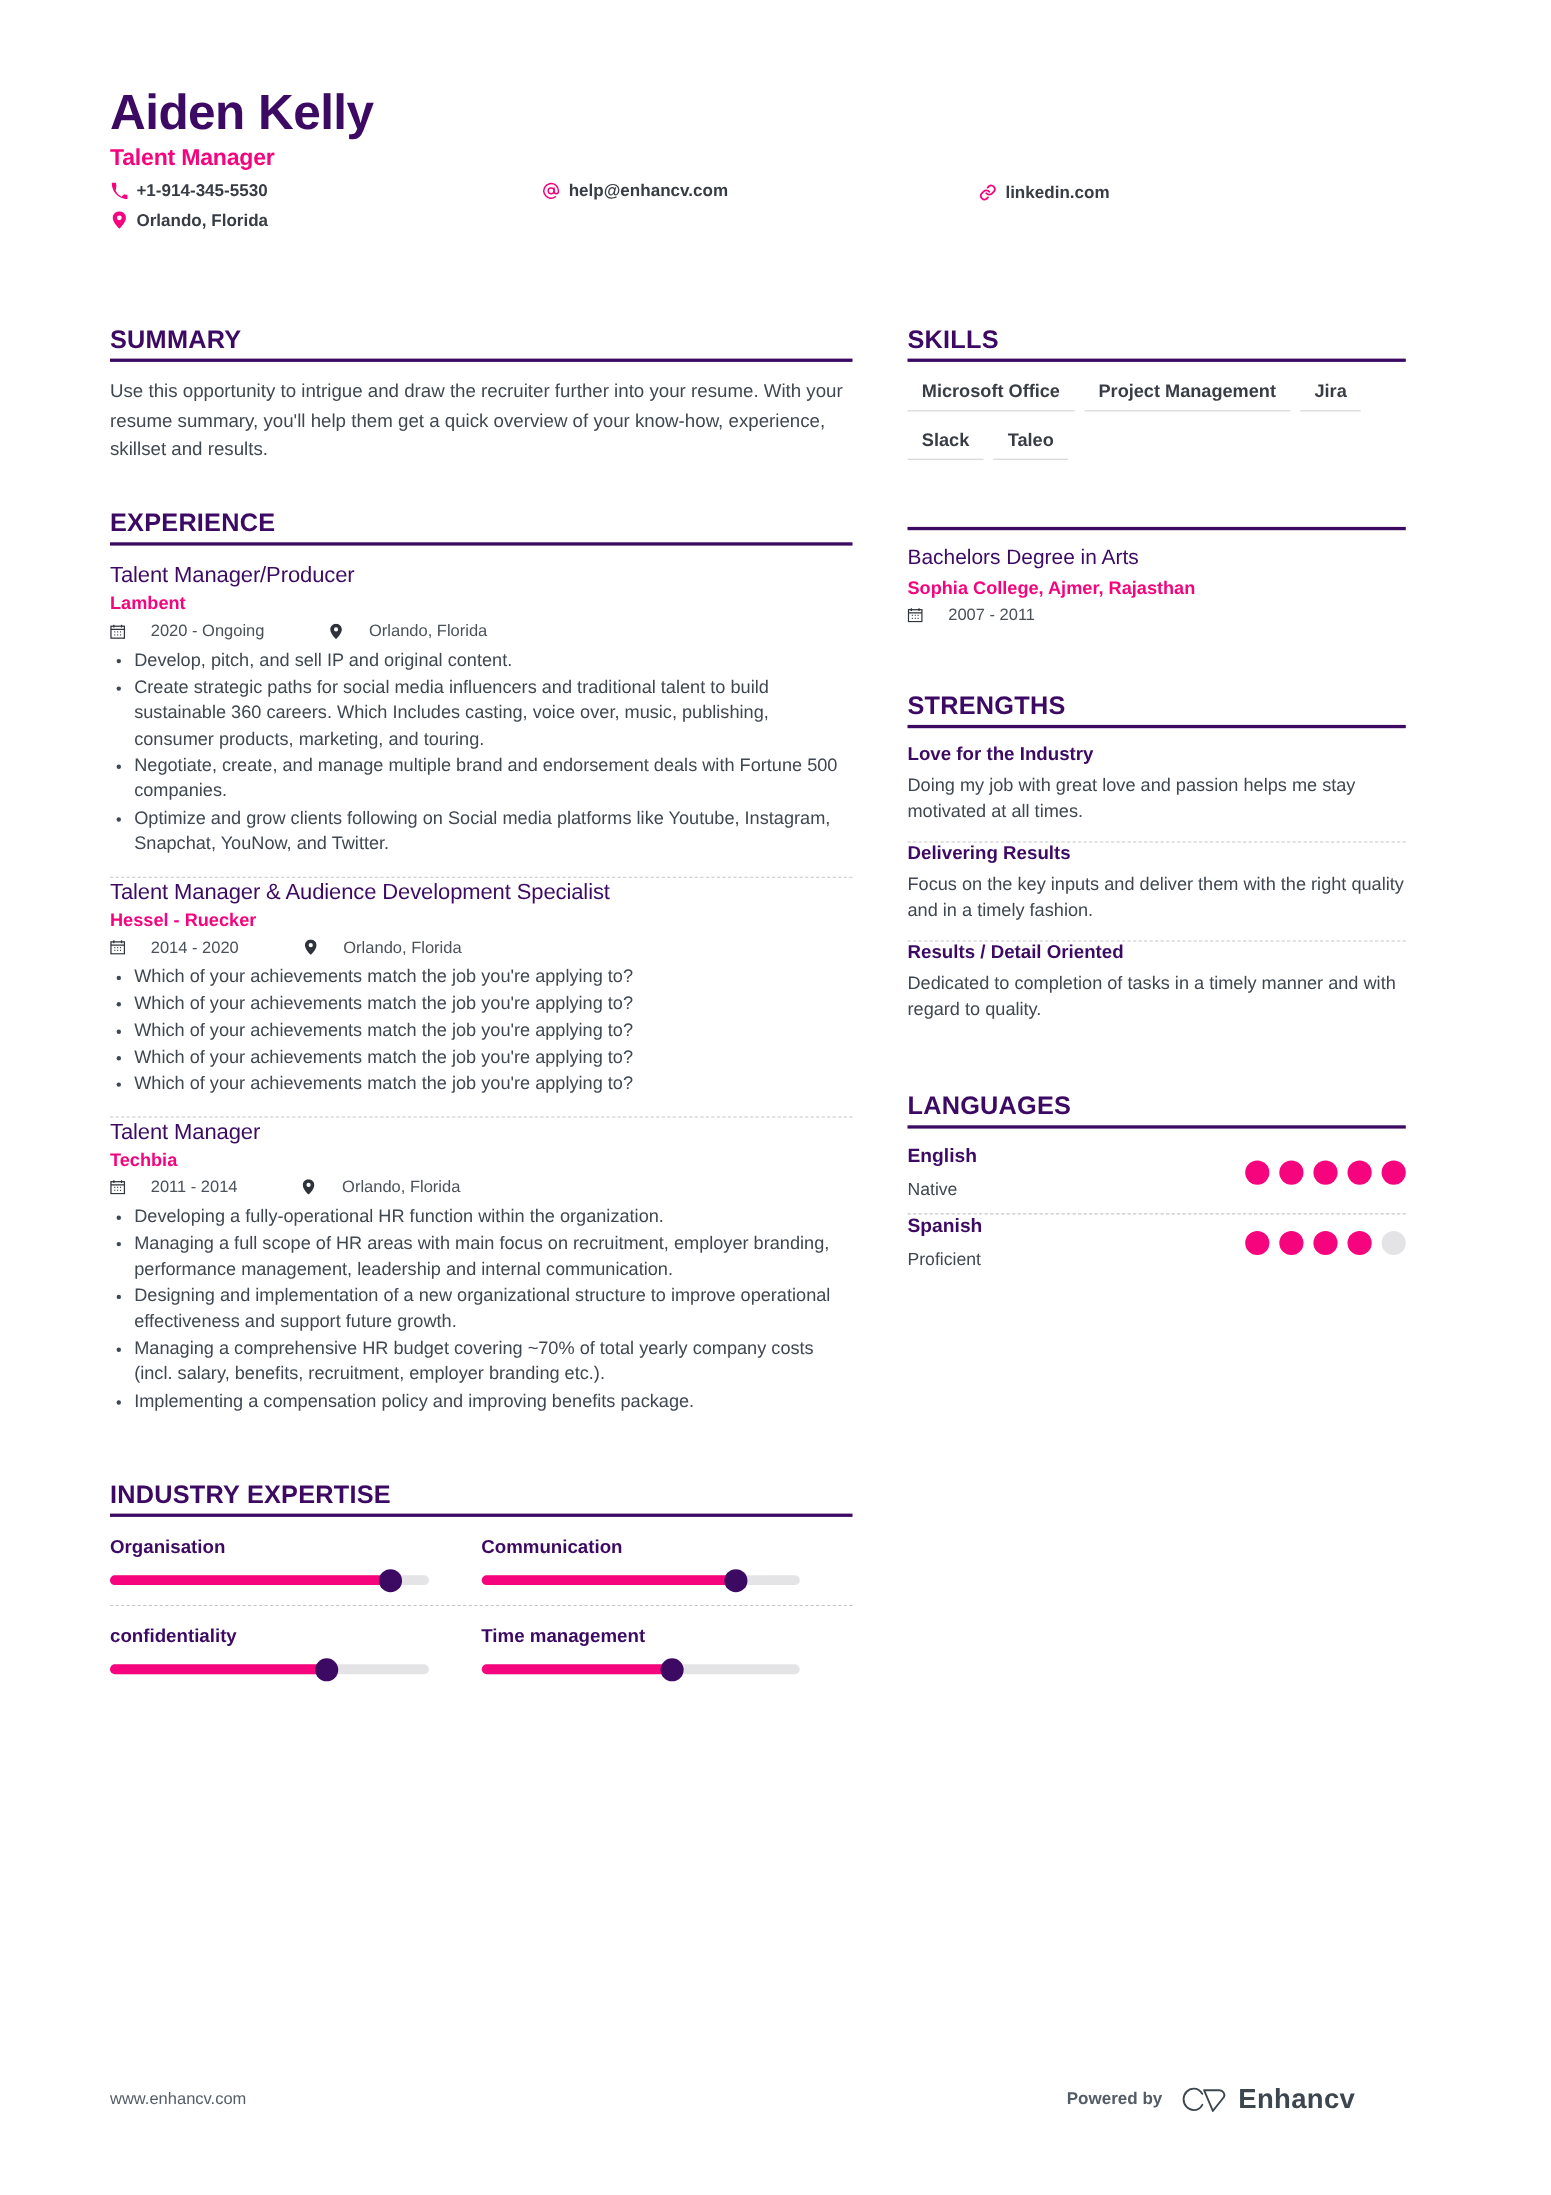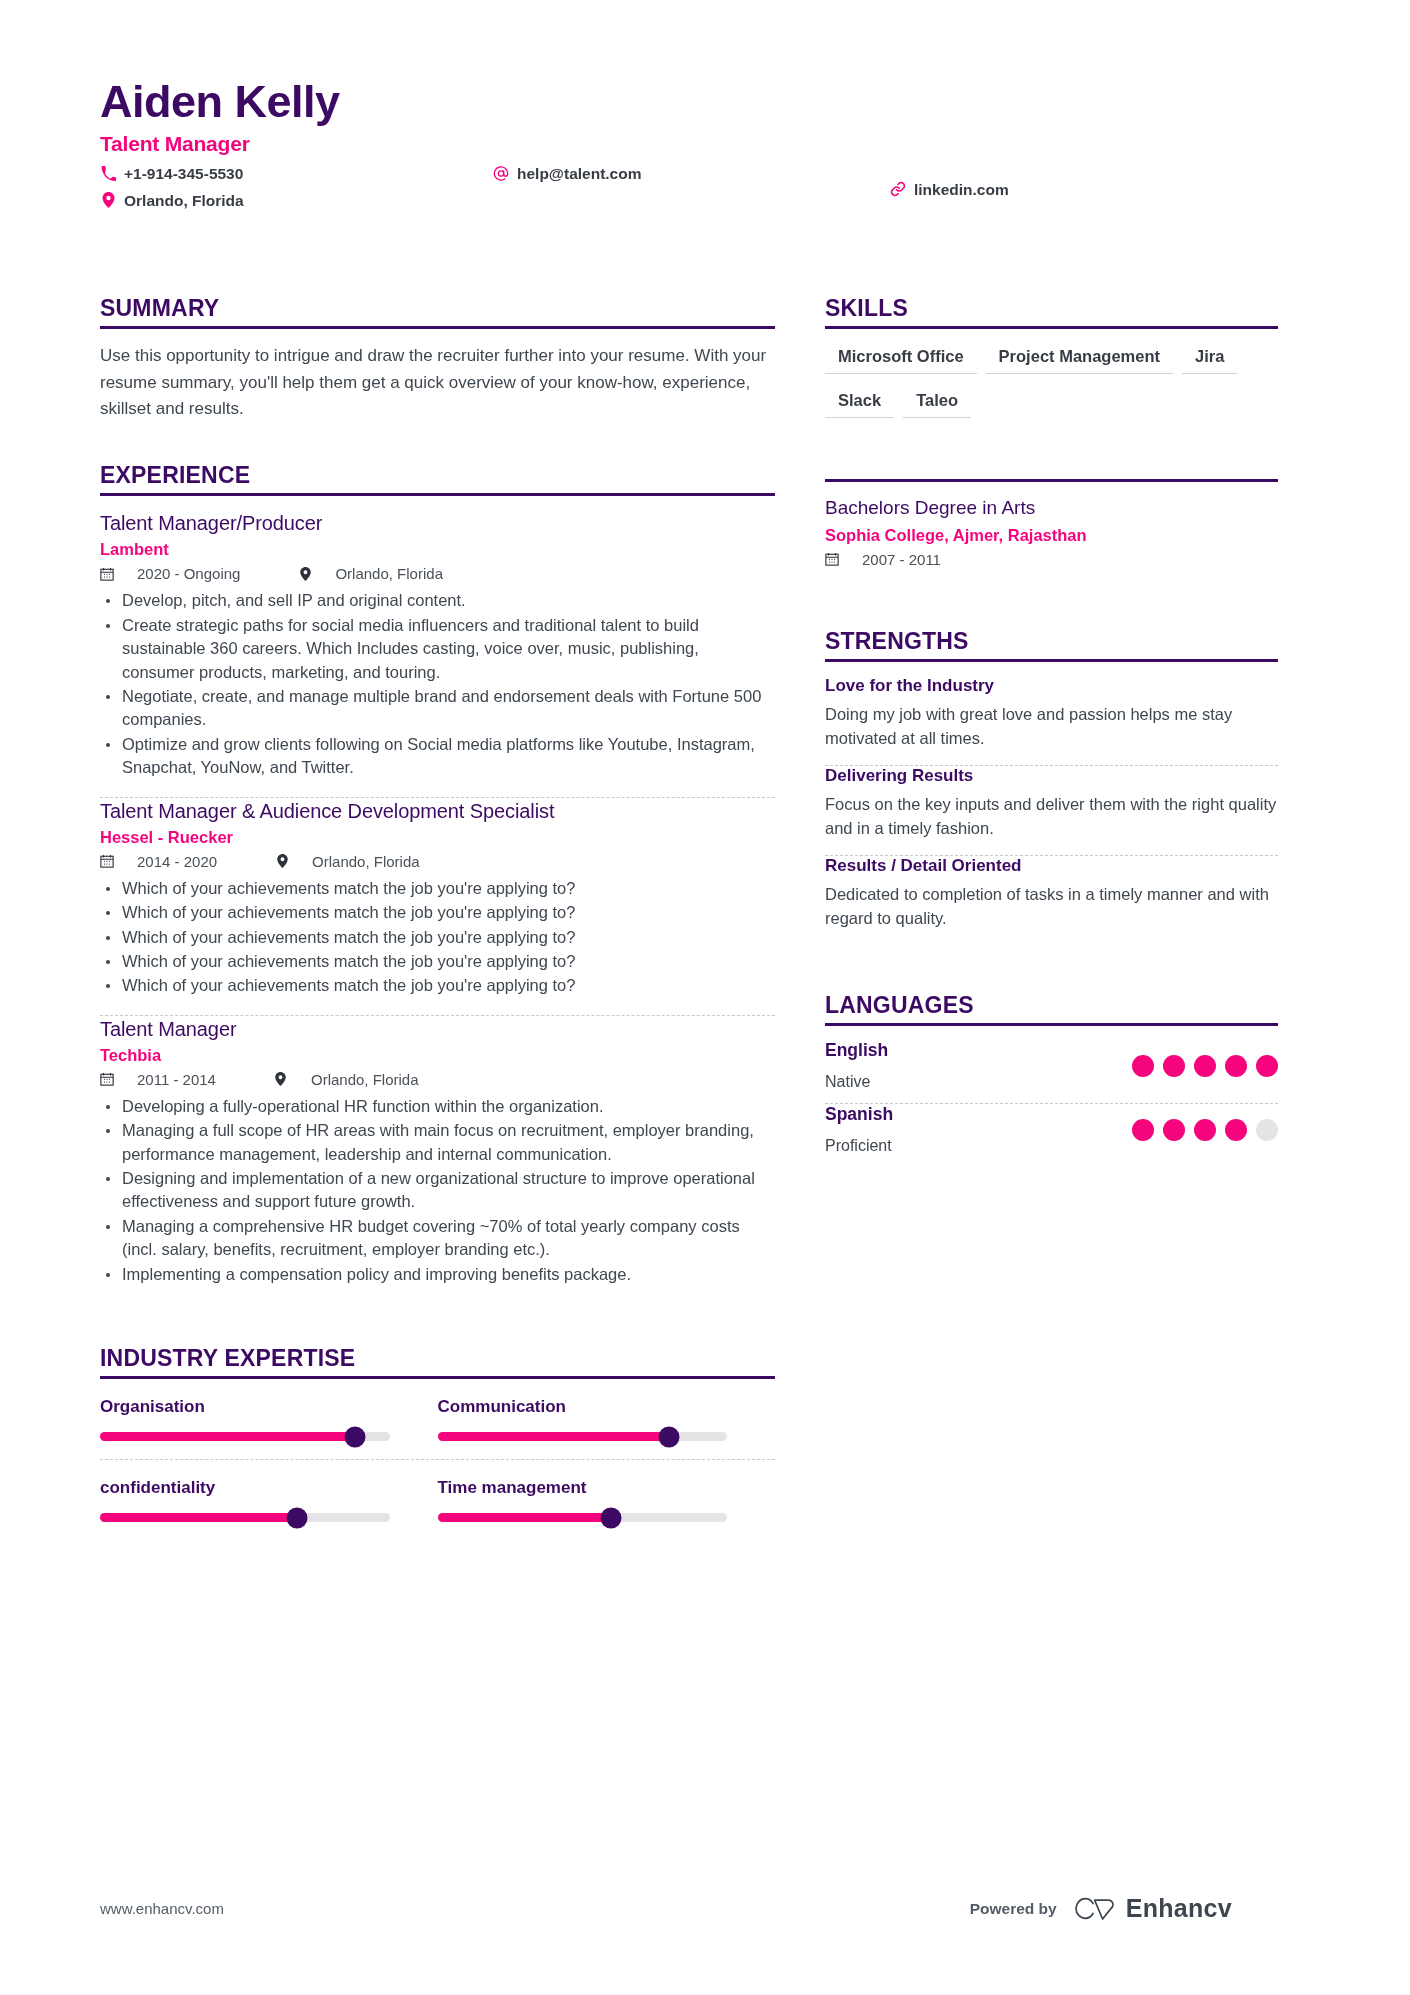--- a/index.html
+++ b/index.html
@@ -60,21 +60,21 @@
     justify-content: center;
     width: 16px;
     height: 16px;
     flex: 0 0 16px;
   }
   .contact-item .ci-icon svg { display: block; }
 
   .c-phone   { left: 0;    top: 0; }
   .c-loc     { left: 0;    top: 27px; }
   .c-email   { left: 393px; top: 0; }
-  .c-link    { left: 790px; top: 16px; }
+  .c-link    { left: 790px; top: 2px; }
 
   
   .body-cols {
     display: flex;
     gap: 50px;
     align-items: flex-start;
   }
   .col-left  { width: 675px; flex: 0 0 675px; }
   .col-right { width: 453px; flex: 0 0 453px; }
 
@@ -353,21 +353,21 @@
         <span>Orlando, Florida</span>
       </div>
 
       <div class="contact-item c-email">
         <span class="ci-icon">
           <svg width="17" height="17" viewBox="0 0 24 24" fill="none" stroke="currentColor" stroke-width="2">
             <circle cx="12" cy="12" r="4"></circle>
             <path d="M16 8v5a3 3 0 0 0 6 0v-1a10 10 0 1 0-4 8" stroke-linecap="round"></path>
           </svg>
         </span>
-        <span>help@talent.com</span>
+        <span>help@enhancv.com</span>
       </div>
 
       <div class="contact-item c-link">
         <span class="ci-icon">
           <svg width="16" height="16" viewBox="0 0 24 24" fill="none" stroke="currentColor" stroke-width="2.4" stroke-linecap="round">
             <path d="M10 13a5 5 0 0 0 7.5.5l3-3a5 5 0 0 0-7-7l-1.7 1.7"></path>
             <path d="M14 11a5 5 0 0 0-7.5-.5l-3 3a5 5 0 0 0 7 7l1.7-1.7"></path>
           </svg>
         </span>
         <span>linkedin.com</span>

